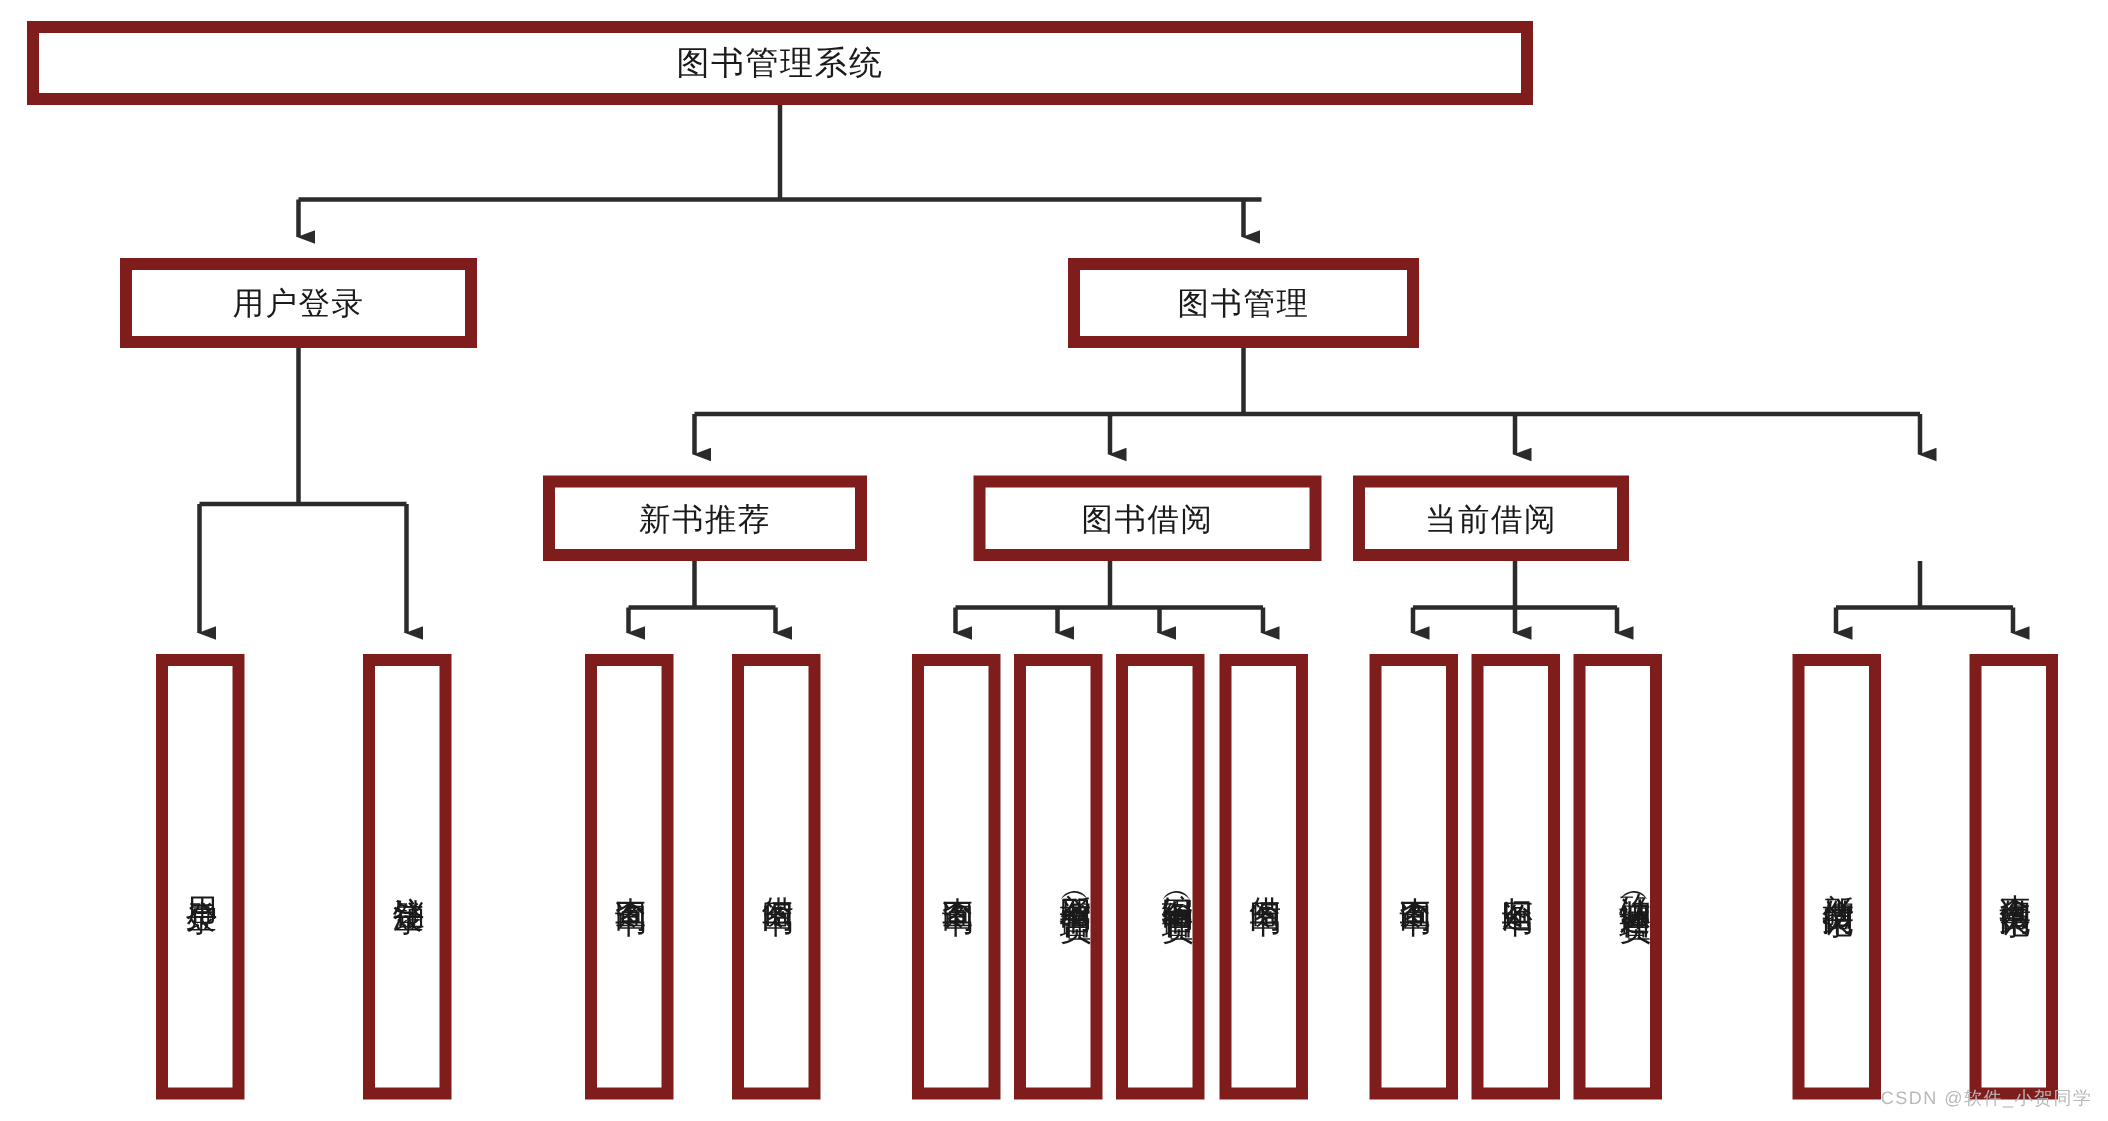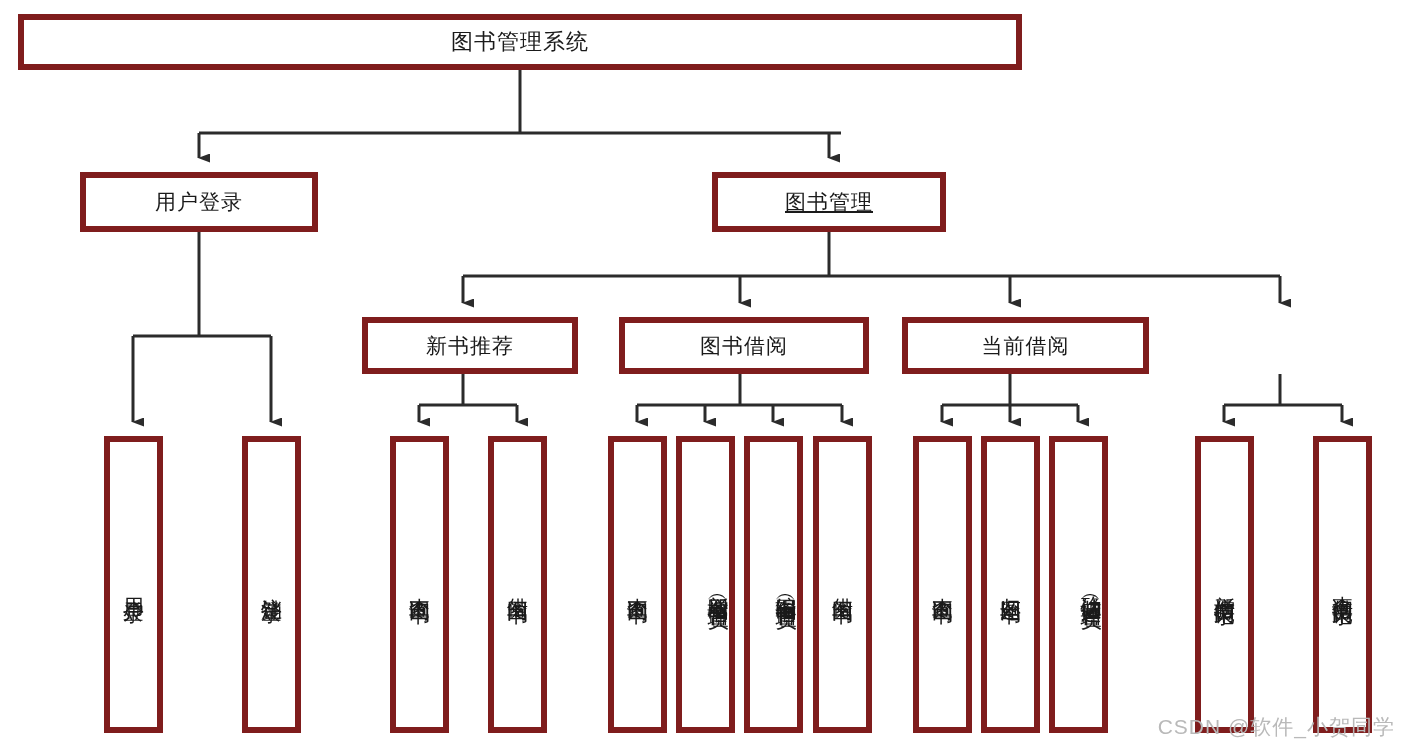--- a/index.html
+++ b/index.html
@@ -1,29 +1,29 @@
 <!DOCTYPE html>
 <html><head>
 <meta charset="utf-8">
 <style>
   html,body{margin:0;padding:0;background:#ffffff;}
   body{width:1405px;height:747px;overflow:hidden;
        font-family:"Liberation Sans","DejaVu Sans",sans-serif;}
   #stage{position:relative;width:1405px;height:747px;background:#ffffff;}
   svg#wires{position:absolute;left:0;top:0;width:1405px;height:747px;}
   .node{position:absolute;box-sizing:border-box;background:#ffffff;
-        border:6px solid #7f1d1d;display:flex;align-items:center;
+        border:8px solid #7f1d1d;display:flex;align-items:center;
         justify-content:center;color:#1a1a1a;}
   .node.h{font-size:21px;letter-spacing:1px;}
   .node.root{font-size:22px;}
   .node.v{writing-mode:vertical-rl;text-orientation:upright;
           font-size:21px;line-height:1.05;letter-spacing:2px;
           align-items:flex-start;justify-content:center;padding-top:6px;}
   .node.v.center{align-items:center;padding-top:0;}
-  .watermark{position:absolute;right:10px;bottom:6px;font-size:21px;
+  .watermark{position:absolute;right:10px;bottom:6px;font-size:12px;
              color:#b9b9b9;letter-spacing:1px;white-space:nowrap;}
 </style>
 </head>
 <body>
 
 <div id="stage">
 
   <svg id="wires" viewBox="0 0 1405 747" xmlns="http://www.w3.org/2000/svg">
     <defs>
       <marker id="arw" markerWidth="10" markerHeight="12" refX="4.5" refY="11" orient="auto" markerUnits="userSpaceOnUse">
@@ -70,25 +70,25 @@
       <path d="M1280,374 L1280,405"></path>
       <path d="M1224,405 L1342,405"></path>
       <path d="M1224,405 L1224,422" marker-end="url(#arw)"></path>
       <path d="M1342,405 L1342,422" marker-end="url(#arw)"></path>
     </g>
   </svg>
 
   <div class="node h root" style="left:18px;top:14px;width:1004px;height:56px;">图书管理系统</div>
 
   <div class="node h" style="left:80px;top:172px;width:238px;height:60px;">用户登录</div>
-  <div class="node h" style="left:712px;top:172px;width:234px;height:60px;text-decoration:underline;">图书管理</div>
+  <div class="node h" style="left:712px;top:172px;width:234px;height:60px;">图书管理</div>
 
   <div class="node h" style="left:362px;top:317px;width:216px;height:57px;font-family:Liberation Mono, monospace;">新书推荐</div>
-  <div class="node h" style="left:619px;top:317px;width:250px;height:57px;">图书借阅</div>
-  <div class="node h" style="left:902px;top:317px;width:247px;height:57px;">当前借阅</div>
+  <div class="node h" style="left:649px;top:317px;width:232px;height:57px;">图书借阅</div>
+  <div class="node h" style="left:902px;top:317px;width:184px;height:57px;">当前借阅</div>
 
   <div class="node v center" style="left:104px;top:436px;width:59px;height:297px;">用户登录</div>
   <div class="node v center" style="left:242px;top:436px;width:59px;height:297px;">注销登录</div>
 
   <div class="node v center" style="left:390px;top:436px;width:59px;height:297px;">查询图书</div>
   <div class="node v center" style="left:488px;top:436px;width:59px;height:297px;">借阅图书</div>
 
   <div class="node v center" style="left:608px;top:436px;width:59px;height:297px;">查询图书</div>
   <div class="node v" style="left:676px;top:436px;width:59px;height:297px;">新增图书（管理员）</div>
   <div class="node v" style="left:744px;top:436px;width:59px;height:297px;">编辑图书（管理员）</div>

